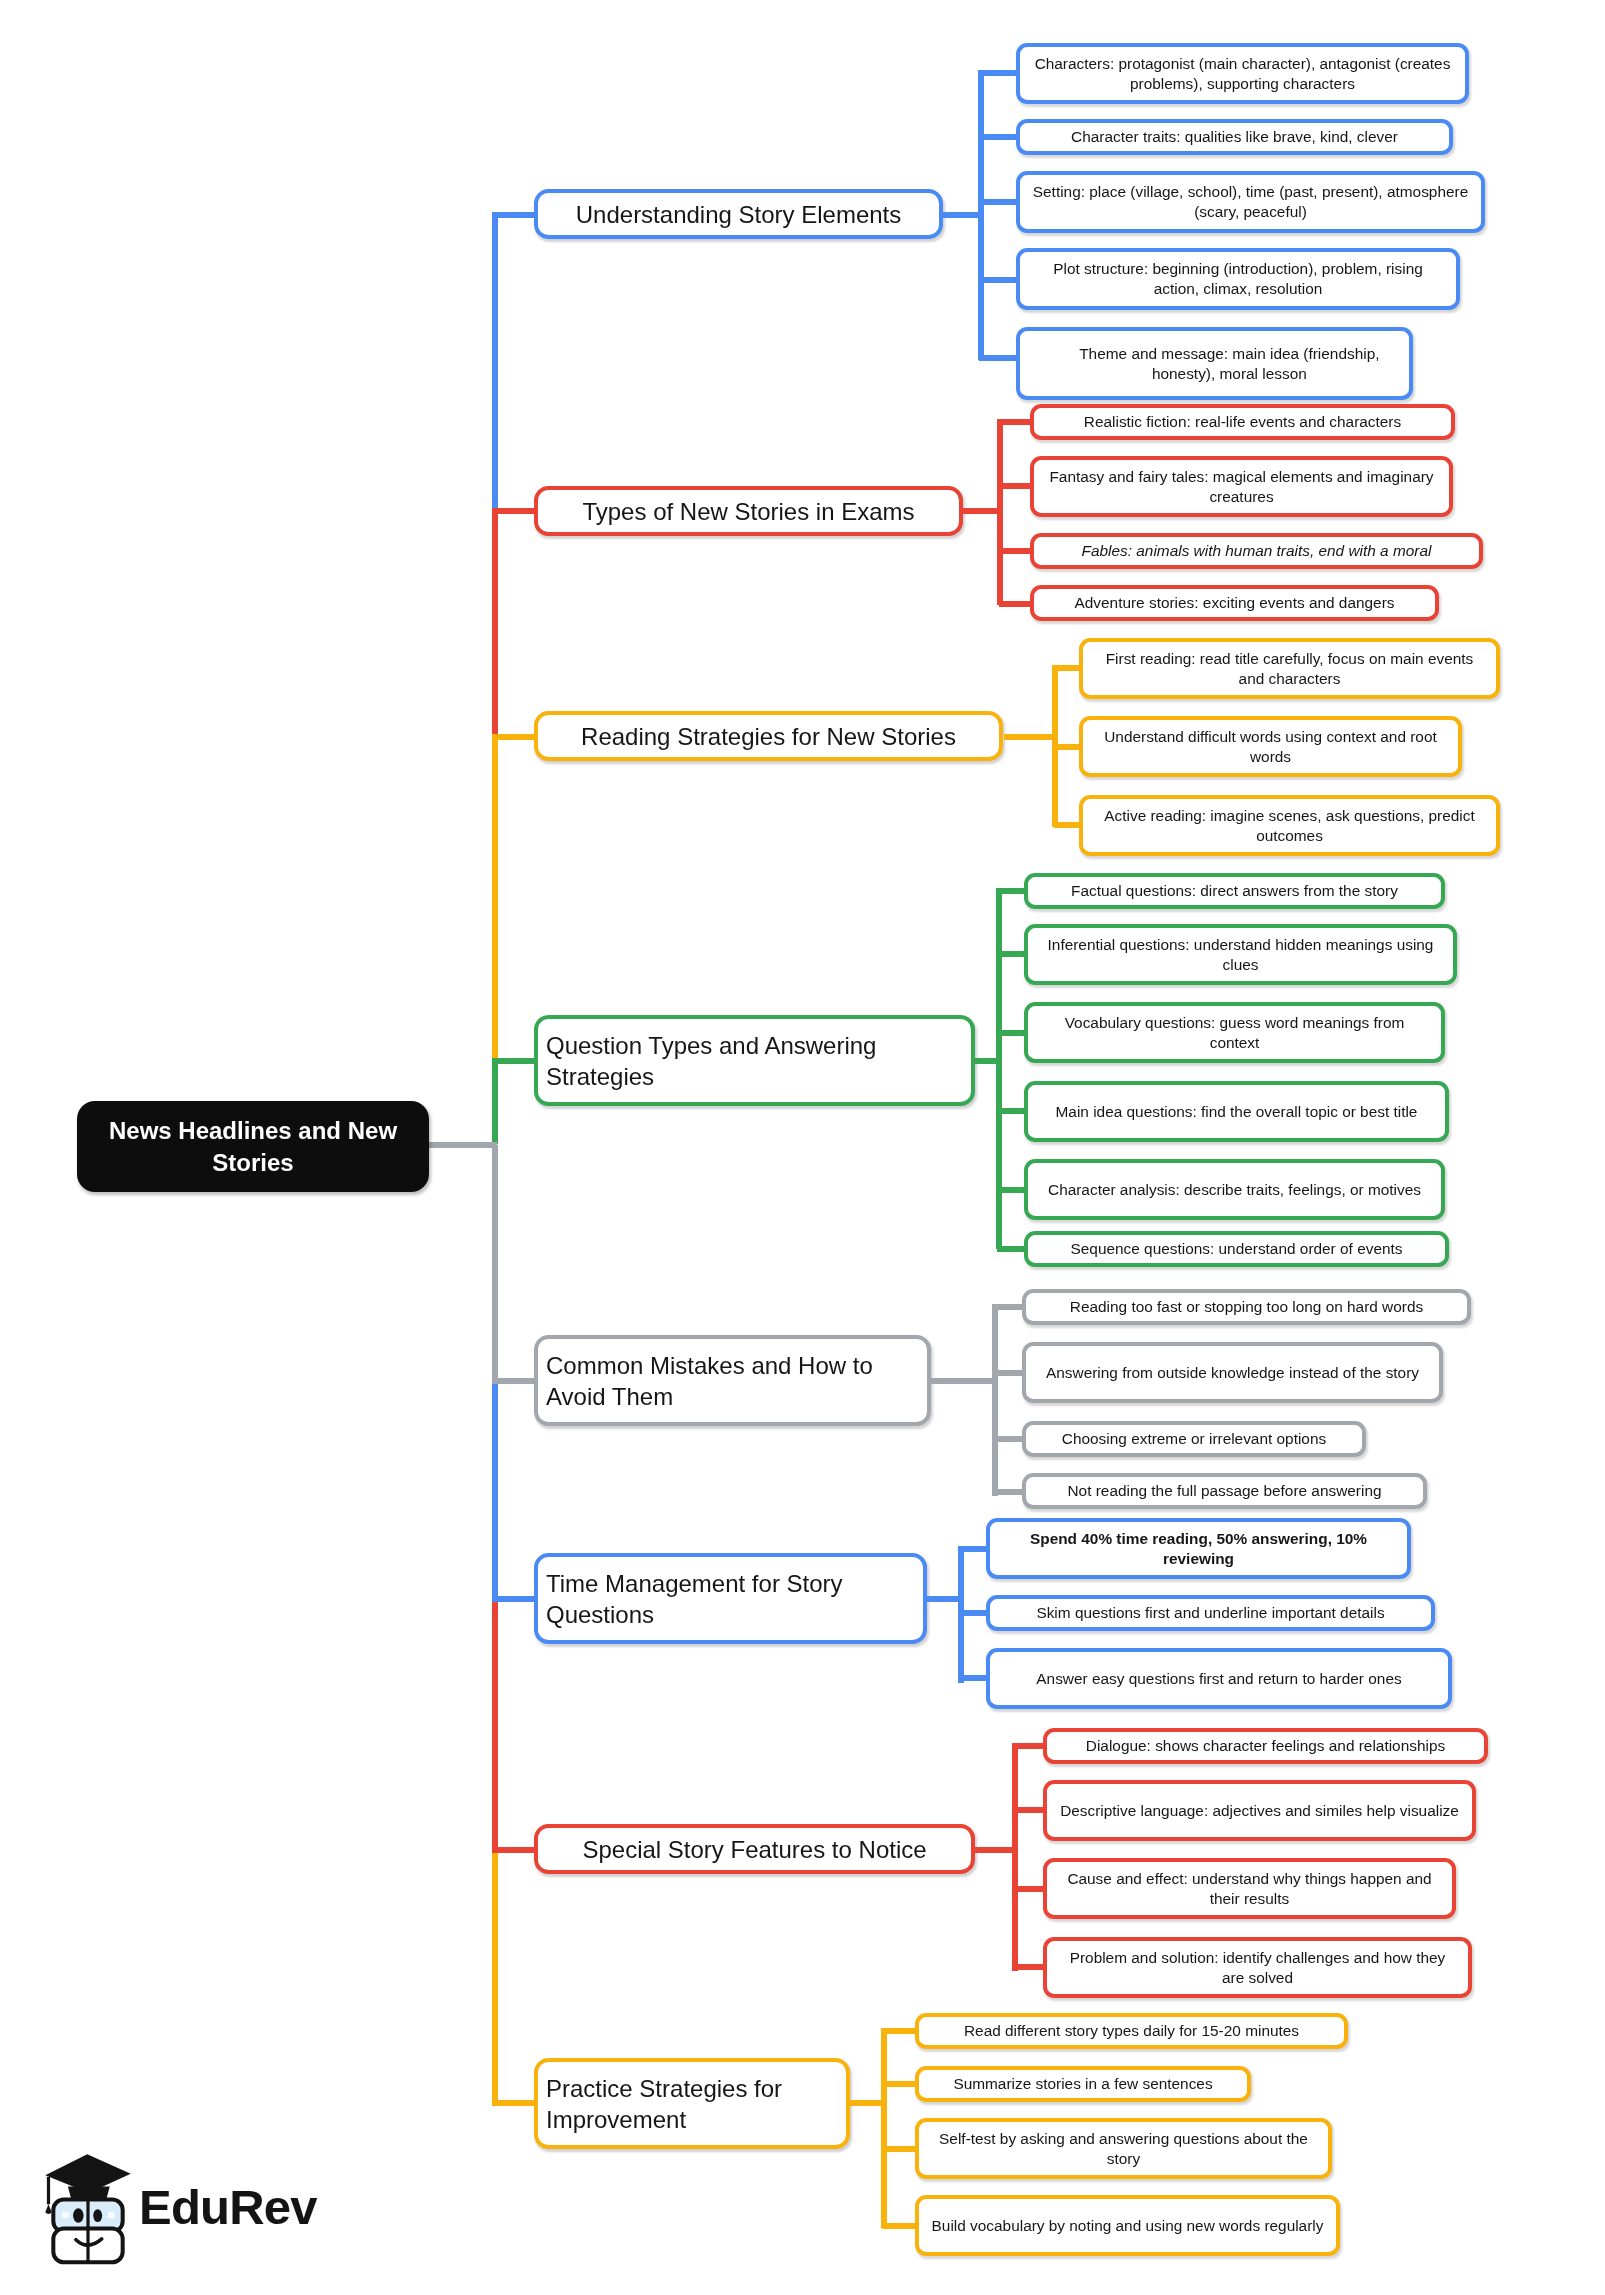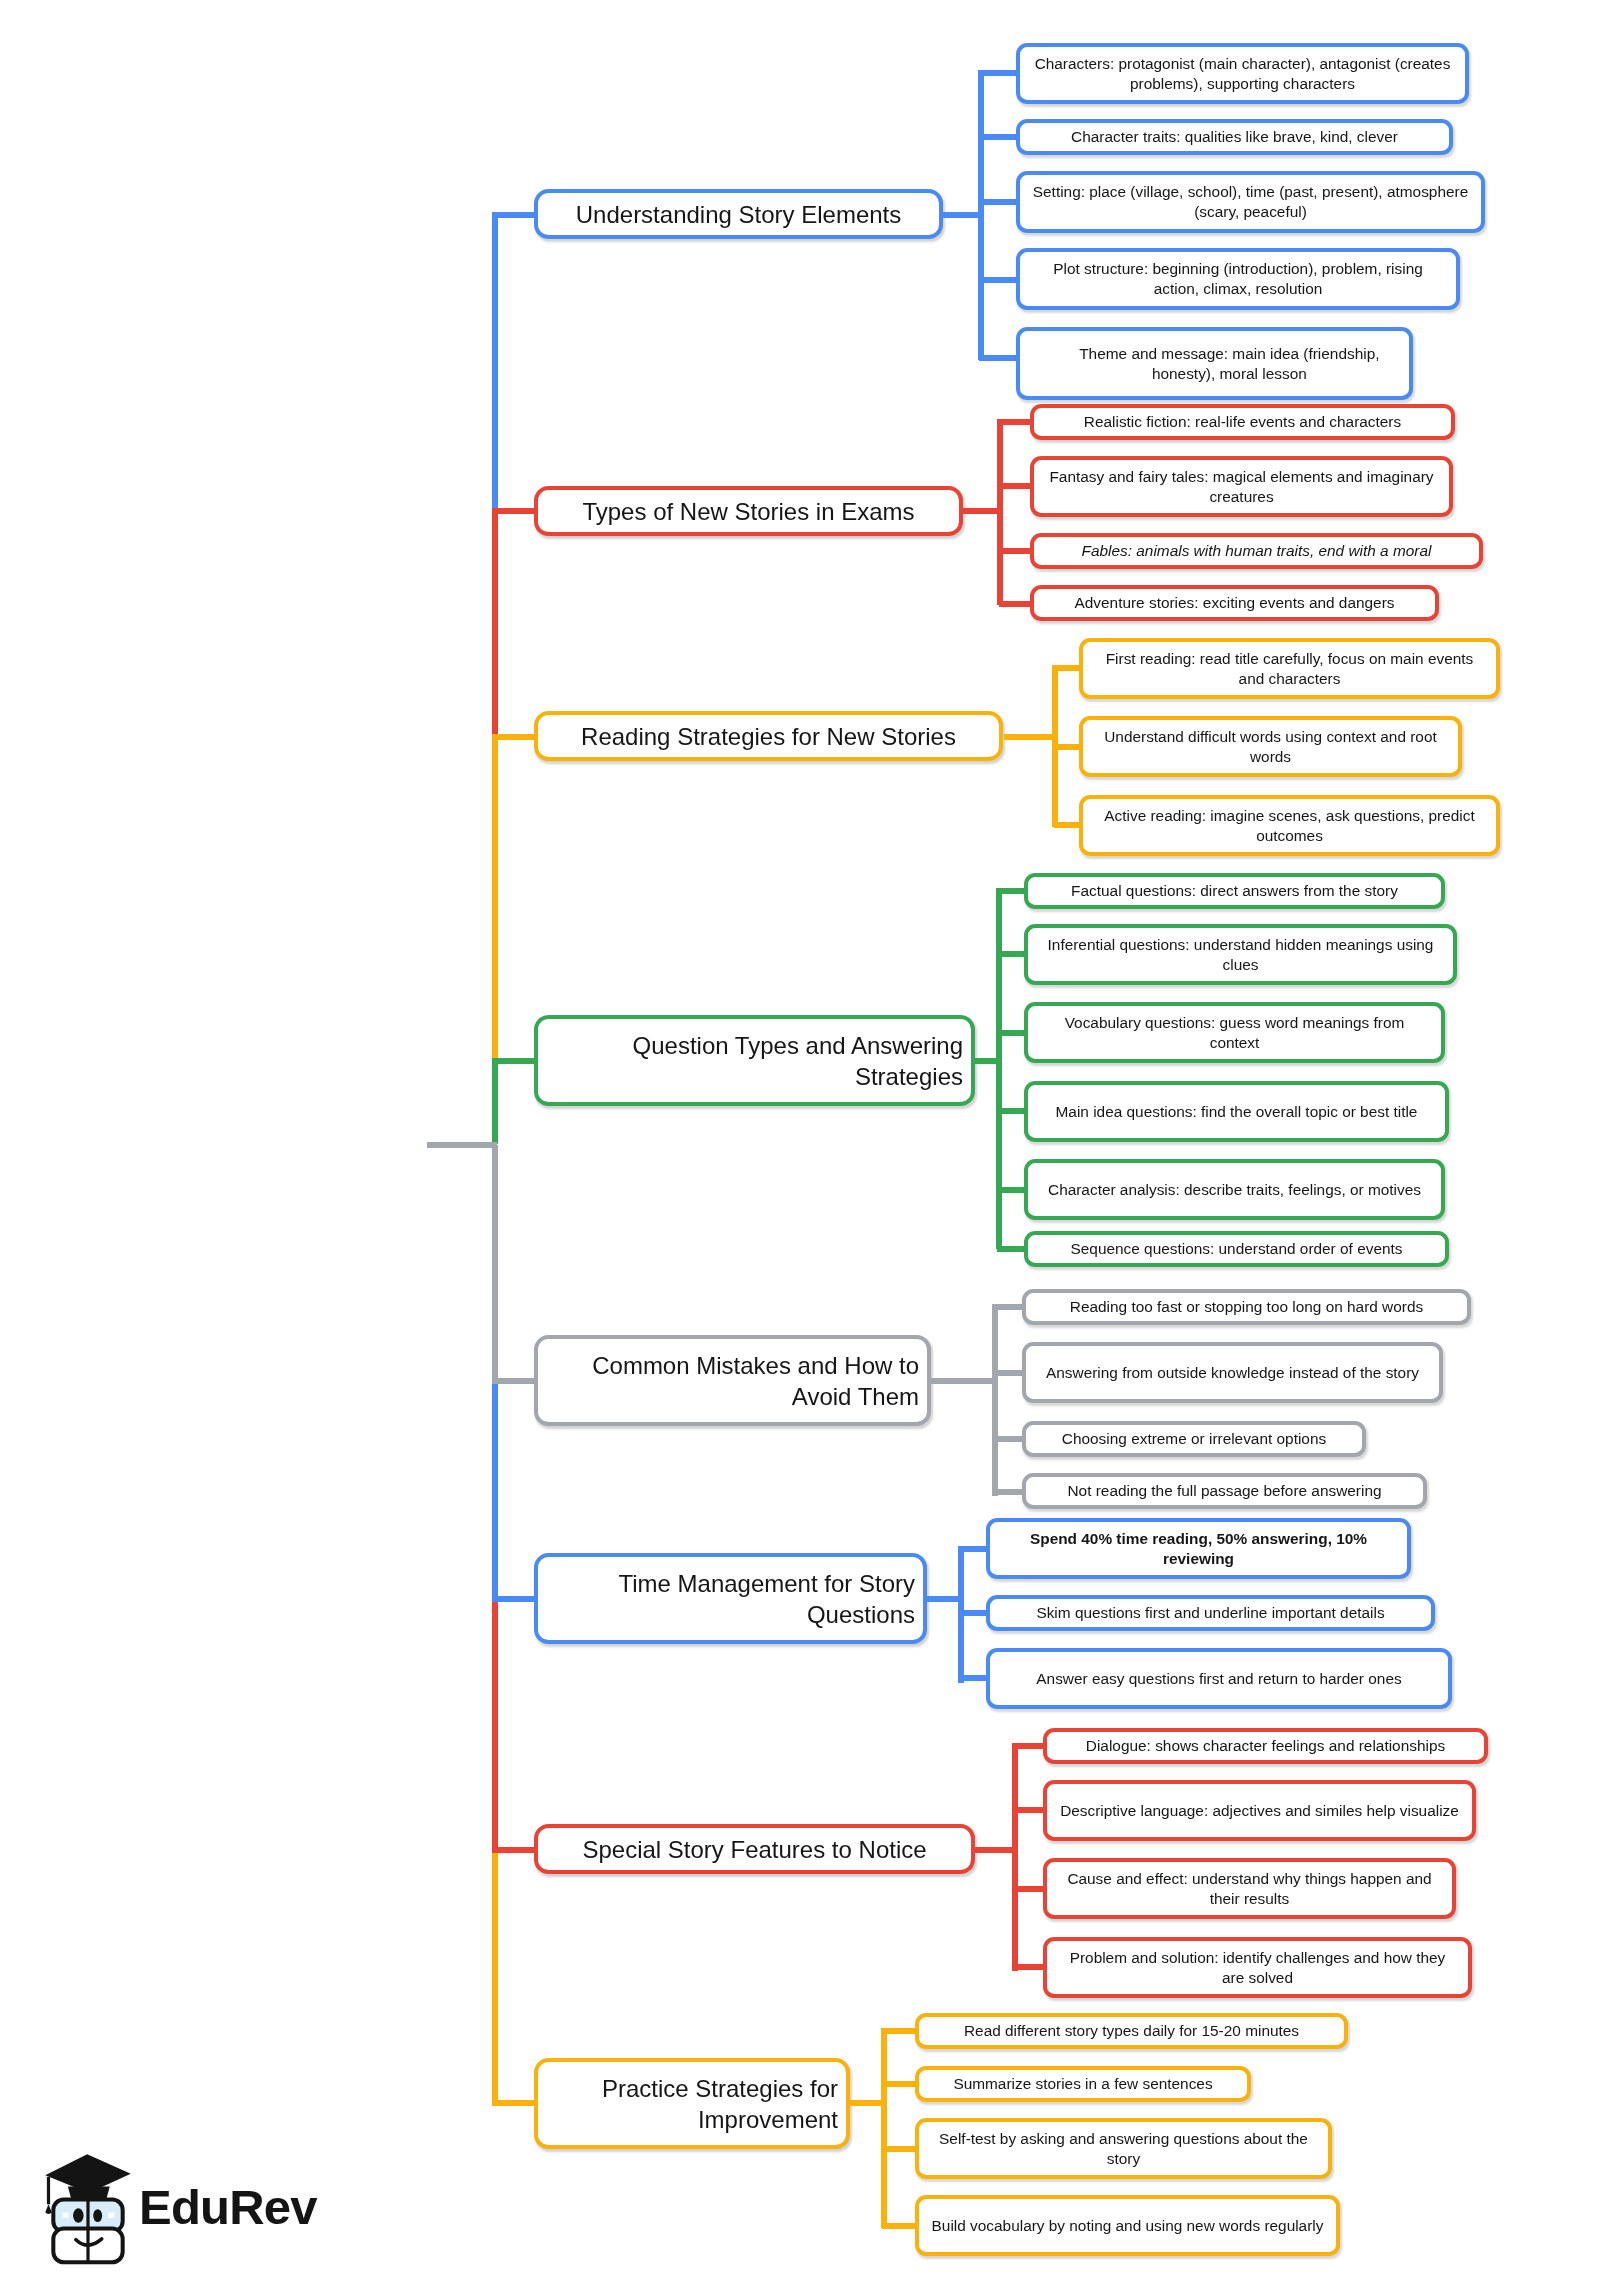--- a/index.html
+++ b/index.html
@@ -1,21 +1,21 @@
 <!DOCTYPE html>
 <html style="font-size:13px"><head>
 <meta charset="utf-8">
 <style>
   html,body{margin:0;padding:0;background:#ffffff;}
   #canvas{position:relative;width:1606px;height:2295px;background:#ffffff;overflow:hidden;
           font-family:"Liberation Sans", sans-serif;color:#1c1c1e;}
   .v{position:absolute;width:5.7px;}
   .h{position:absolute;height:5.7px;}
   .node{position:absolute;background:#ffffff;border:4.9px solid #999;border-radius:14.6px;
-        display:flex;align-items:center;justify-content:center;text-align:right;
+        display:flex;align-items:center;justify-content:center;text-align:left;
         font-size:24px;line-height:31px;color:#161616;padding:0 8px;box-sizing:border-box;
         box-shadow:1.6px 2.4px 2.4px rgba(0,0,0,0.18);}
   .child{position:absolute;background:#ffffff;border:4.9px solid #999;border-radius:11.3px;
         display:flex;align-items:center;justify-content:center;text-align:center;
         font-size:15.4px;line-height:20px;color:#161616;padding:0 11.3px;box-sizing:border-box;
         box-shadow:1.6px 2.4px 2.4px rgba(0,0,0,0.16);}
   #central{position:absolute;left:77px;top:1101px;width:352px;height:91px;border-radius:18px;
         display:flex;align-items:center;justify-content:center;text-align:center;
         font-size:24px;line-height:32px;font-weight:bold;color:#ffffff;padding:0 11.3px;box-sizing:border-box;
         box-shadow:1.6px 2.4px 3.2px rgba(0,0,0,0.25);}
@@ -31,20 +31,21 @@
   <div class="v" style="left: 492px; top: 511px; height: 226px; background: rgb(233, 67, 53);"></div>
   <div class="v" style="left: 492px; top: 737px; height: 324px; background: rgb(249, 177, 11);"></div>
   <div class="v" style="left: 492px; top: 1060px; height: 84px; background: rgb(54, 168, 83);"></div>
   <div class="v" style="left: 492px; top: 1145px; height: 236px; background: rgb(162, 167, 173);"></div>
   <div class="v" style="left: 492px; top: 1380px; height: 219px; background: rgb(74, 138, 244);"></div>
   <div class="v" style="left: 492px; top: 1599px; height: 251px; background: rgb(233, 67, 53);"></div>
   <div class="v" style="left: 492px; top: 1850px; height: 253px; background: rgb(249, 177, 11);"></div>
 
   <div class="h" style="left: 427px; top: 1142px; width: 70px; background: rgb(162, 167, 173);"></div>
 
+  <div id="central" style="background: rgb(13, 13, 13);">News Headlines and New Stories</div>
 
   <div>
     <div class="h" style="left: 492px; top: 212px; width: 45px; background: rgb(74, 138, 244);"></div>
     <div class="node" style="left: 534px; top: 189px; width: 409px; height: 50px; border-color: rgb(74, 138, 244);">Understanding Story Elements</div>
     <div class="h" style="left: 943px; top: 212px; width: 40px; background: rgb(74, 138, 244);"></div>
     <div class="v" style="left: 978px; top: 70px; height: 290px; background: rgb(74, 138, 244);"></div>
     <div class="h" style="left: 979px; top: 70px; width: 37px; background: rgb(74, 138, 244);"></div>
     <div class="h" style="left: 979px; top: 134px; width: 37px; background: rgb(74, 138, 244);"></div>
     <div class="h" style="left: 979px; top: 199px; width: 37px; background: rgb(74, 138, 244);"></div>
     <div class="h" style="left: 979px; top: 277px; width: 37px; background: rgb(74, 138, 244);"></div>

